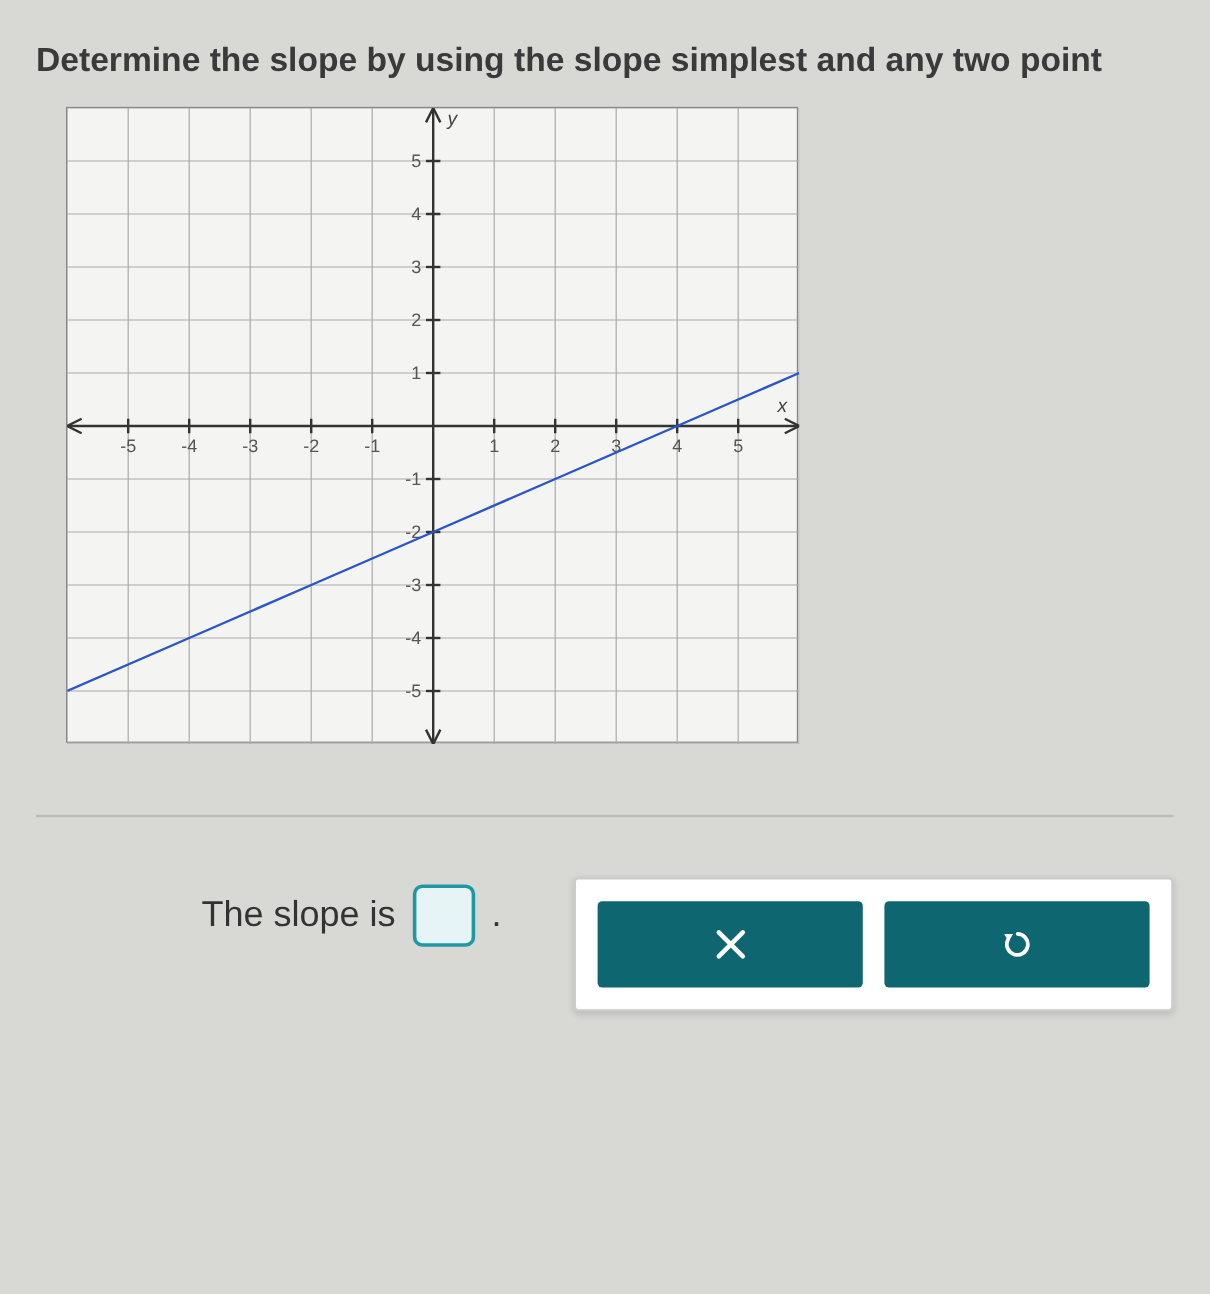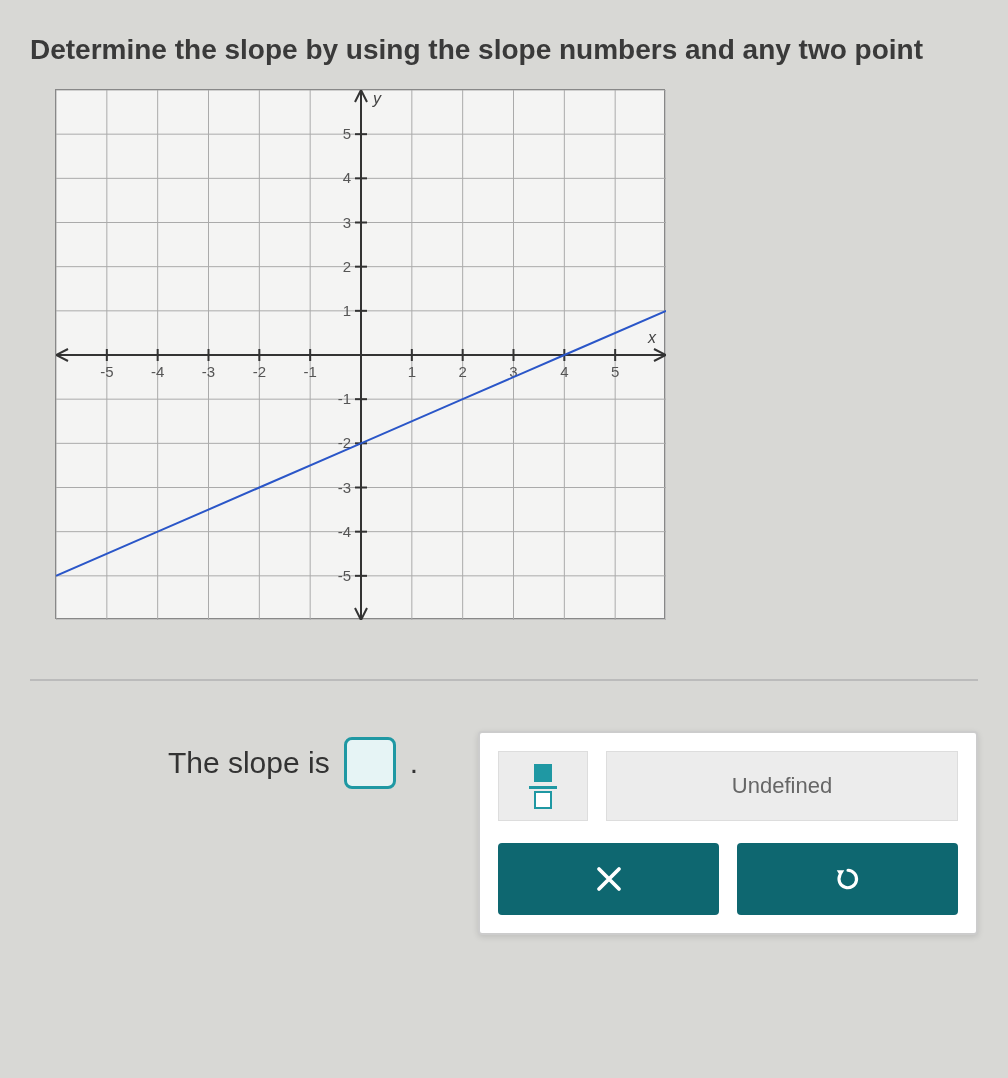--- a/index.html
+++ b/index.html
@@ -122,21 +122,21 @@
     justify-content: center;
     color: #fff;
     cursor: pointer;
   }
   .action-btn svg { width: 30px; height: 30px; }
 </style>
 </head>
 <body>
 
 <div class="question">
-  <div>Determine the slope by using the slope numbers and any two point</div>
+  <div>Determine the slope by using the slope simplest and any two point</div>
 </div>
 
 <div class="chart-wrap">
   <svg id="chart-svg" width="610" height="530" viewBox="0 0 610 530">
       <line x1="0" y1="0" x2="0" y2="530" class="grid-line"></line>
       <line x1="50.83333333333333" y1="0" x2="50.83333333333333" y2="530" class="grid-line"></line>
       <line x1="101.66666666666666" y1="0" x2="101.66666666666666" y2="530" class="grid-line"></line>
       <line x1="152.5" y1="0" x2="152.5" y2="530" class="grid-line"></line>
       <line x1="203.33333333333331" y1="0" x2="203.33333333333331" y2="530" class="grid-line"></line>
       <line x1="254.16666666666669" y1="0" x2="254.16666666666669" y2="530" class="grid-line"></line>
@@ -213,32 +213,20 @@
 </div>
 
 <div class="answer-row">
   <div class="slope-stmt">
     <span>The slope is</span>
     <span class="slope-input"></span>
     <span class="period">.</span>
   </div>
 
   <div class="palette">
-    <div class="palette-row1">
-      <div class="frac-btn">
-        <div class="frac-icon">
-          <div class="frac-top"></div>
-          <div class="frac-bar"></div>
-          <div class="frac-bot"></div>
-        </div>
-      </div>
-      <div class="undef-btn">
-        <span>Undefined</span>
-      </div>
-    </div>
     <div class="palette-row2">
       <button class="action-btn">
         <svg viewBox="0 0 24 24">
           <path d="M4 4 L20 20 M20 4 L4 20" stroke="#fff" stroke-width="3" stroke-linecap="round" fill="none"></path>
         </svg>
       </button>
       <button class="action-btn">
         <svg viewBox="0 0 24 24">
           <path d="M12 5 A7 7 0 1 1 5.5 9" stroke="#fff" stroke-width="2.5" fill="none" stroke-linecap="round"></path>
           <path d="M3 5 L6 10 L9 5 Z" fill="#fff"></path>

